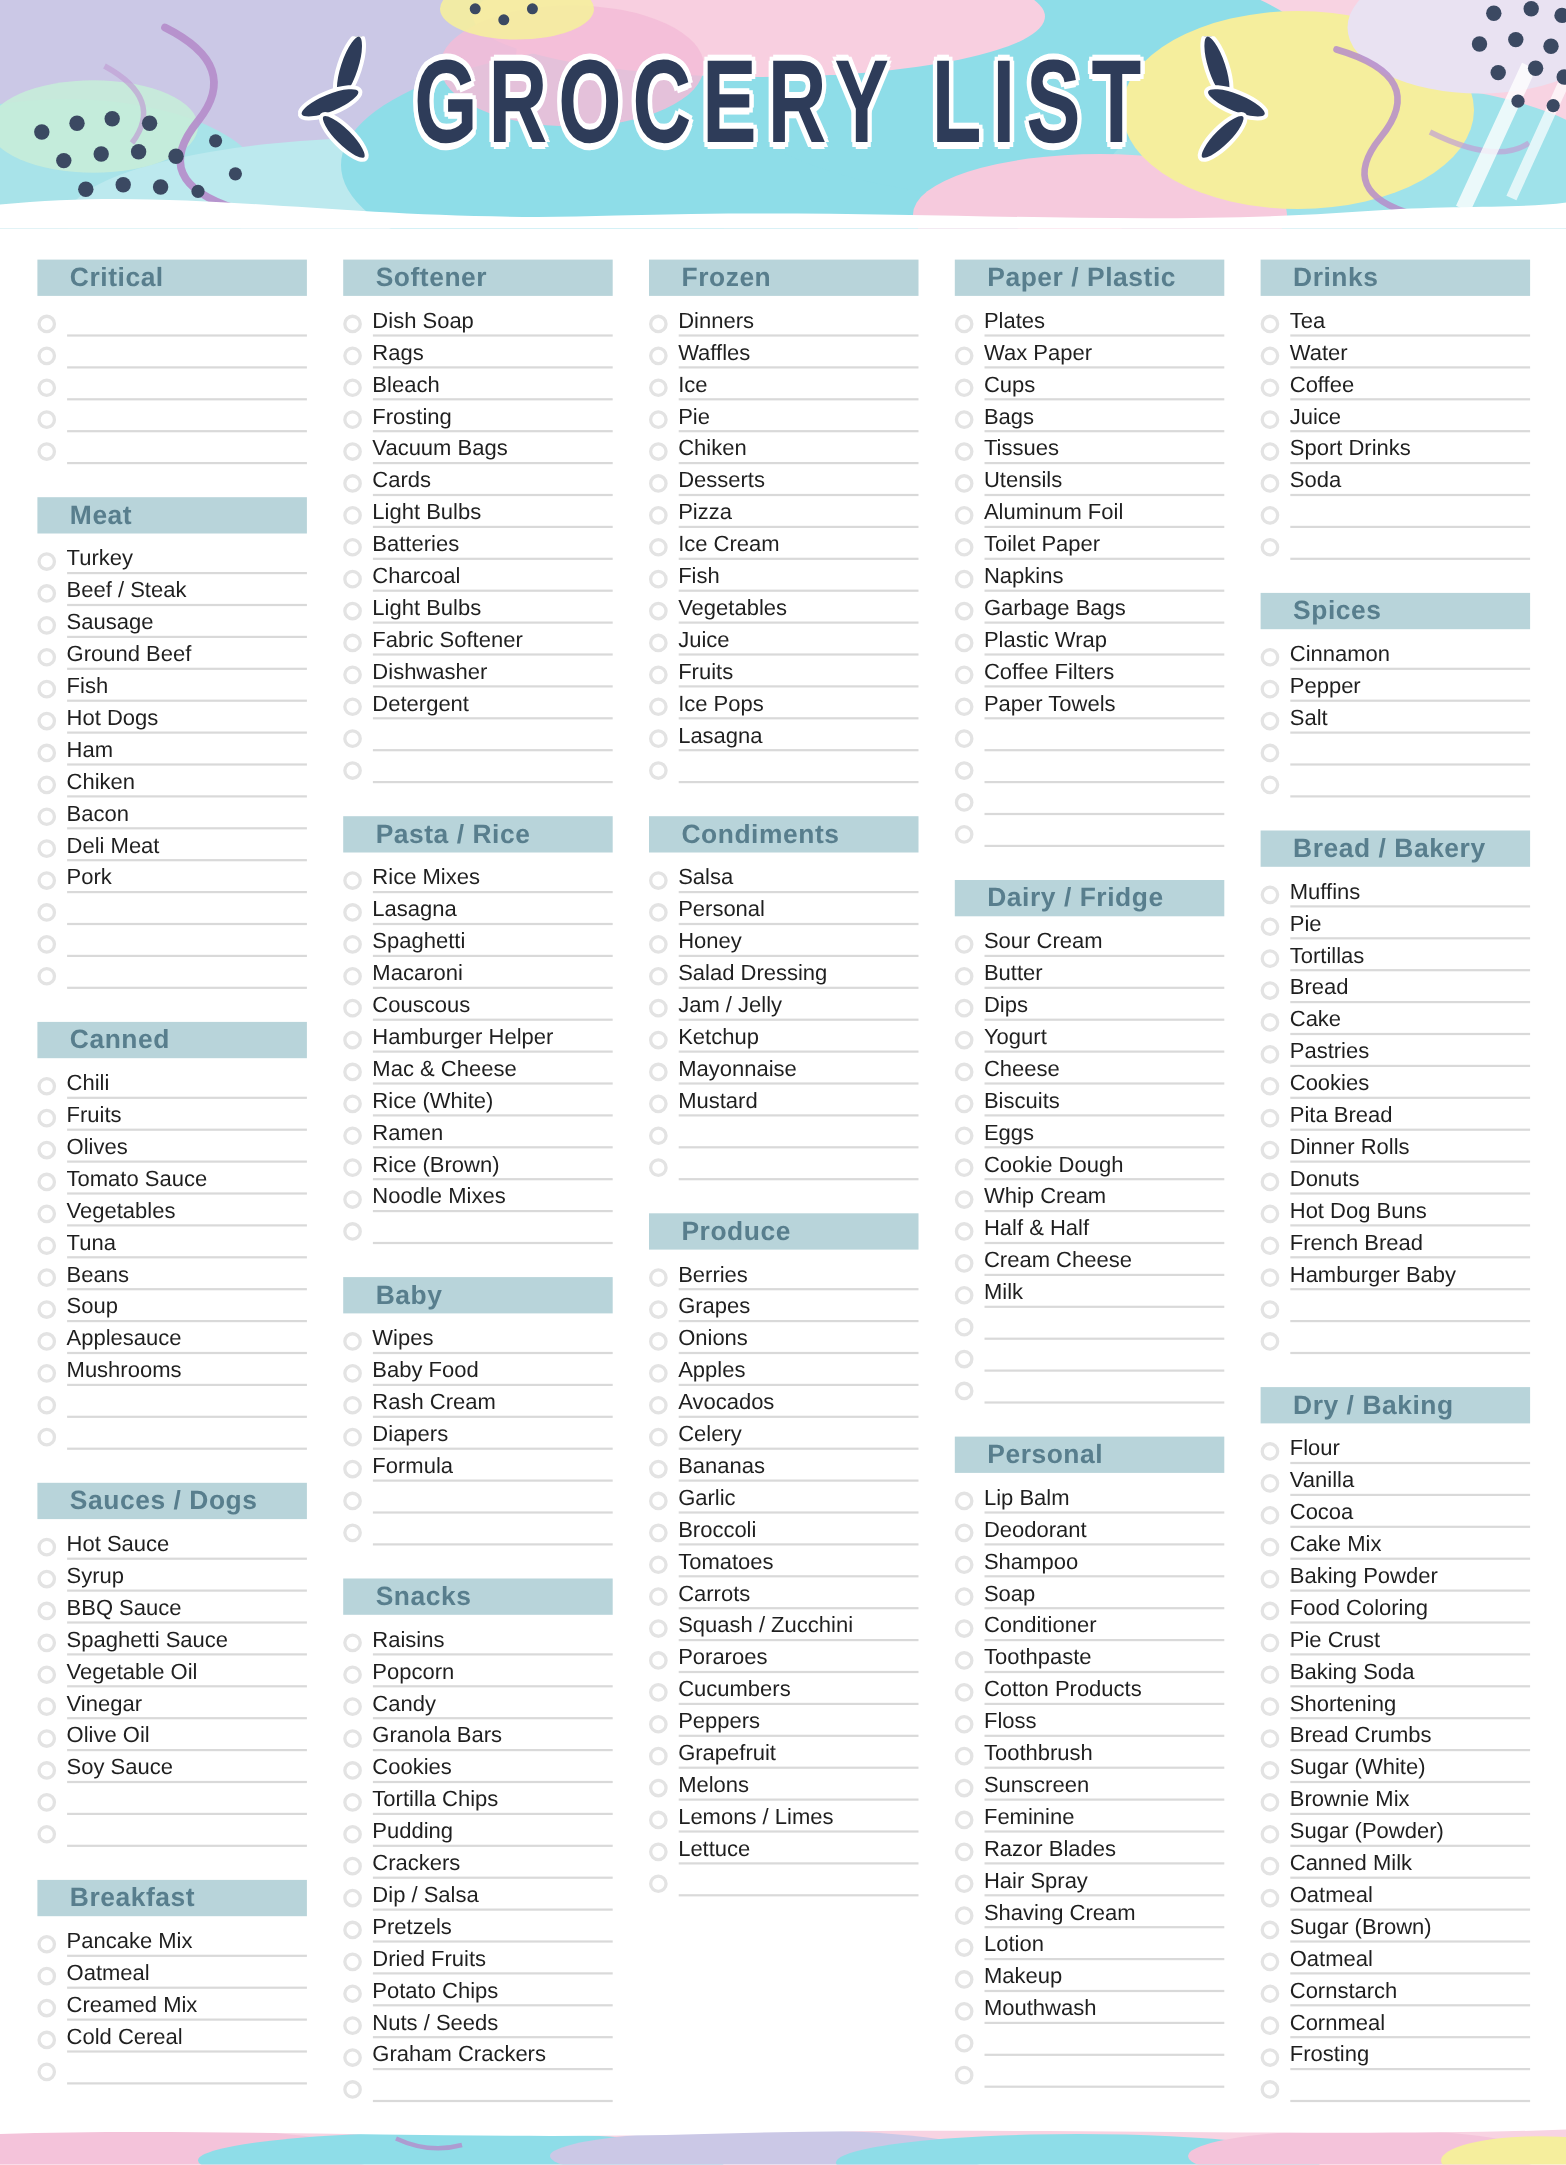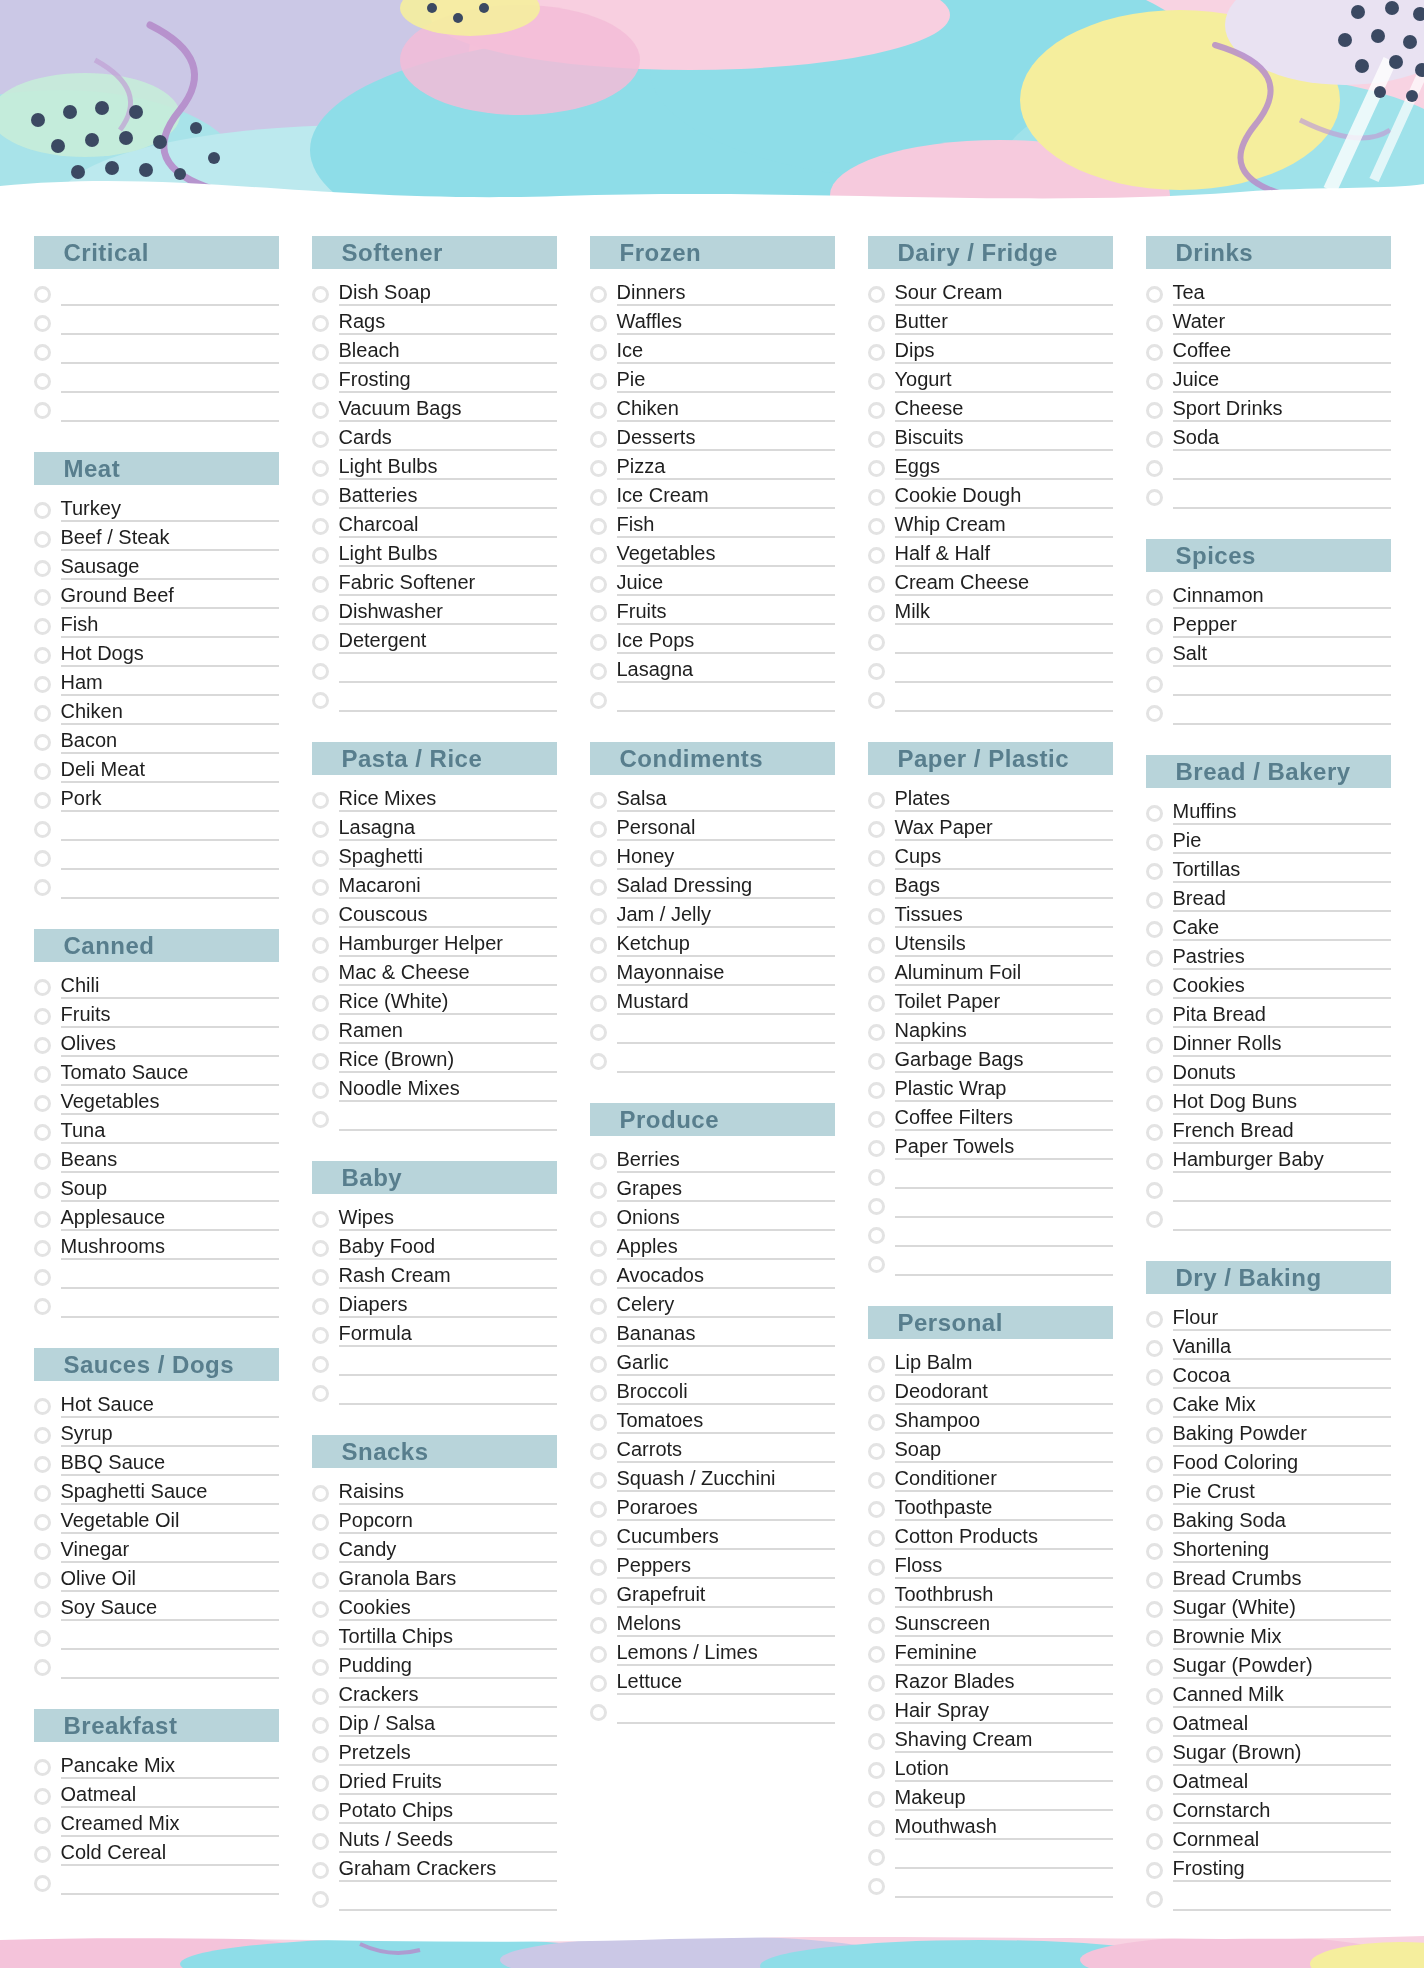--- a/index.html
+++ b/index.html
@@ -86,20 +86,37 @@
           <circle cx="146" cy="170" r="7"></circle>
           <circle cx="180" cy="174" r="6"></circle>
         <circle cx="214" cy="158" r="6"></circle>
           <circle cx="196" cy="128" r="6"></circle>
         <circle cx="432" cy="8" r="5"></circle>
           <circle cx="458" cy="18" r="5"></circle>
           <circle cx="484" cy="8" r="5"></circle>
       </g>
       <path d="M0,186 C180,168 320,204 560,196 C820,188 1020,208 1240,192 C1320,186 1380,190 1424,184 L1424,208 L0,208 Z" fill="#ffffff"></path>
     </svg>
+    <div class="title-row">
+      <svg class="leaf left" viewBox="0 0 95 160">
+        <g fill="#2e3c59" stroke="#ffffff" stroke-width="5">
+          <ellipse cx="62" cy="38" rx="13" ry="42" transform="rotate(18 62 38)"></ellipse>
+          <ellipse cx="38" cy="82" rx="13" ry="40" transform="rotate(68 38 82)"></ellipse>
+          <ellipse cx="55" cy="124" rx="12" ry="38" transform="rotate(135 55 124)"></ellipse>
+        </g>
+      </svg>
+      <h1 class="title">GROCERY LIST</h1>
+      <svg class="leaf right" viewBox="0 0 95 160">
+        <g fill="#2e3c59" stroke="#ffffff" stroke-width="5">
+          <ellipse cx="62" cy="38" rx="13" ry="42" transform="rotate(18 62 38)"></ellipse>
+          <ellipse cx="38" cy="82" rx="13" ry="40" transform="rotate(68 38 82)"></ellipse>
+          <ellipse cx="55" cy="124" rx="12" ry="38" transform="rotate(135 55 124)"></ellipse>
+        </g>
+      </svg>
+    </div>
   </header>
 
   <main class="columns">
       <div class="col">
         <section class="section">
           <div class="sec-header">Critical</div>
           <div class="row">
             <span class="circle"></span>
             <span class="label"></span>
           </div>
@@ -693,20 +710,91 @@
             <span class="label">Lettuce</span>
           </div>
           <div class="row">
             <span class="circle"></span>
             <span class="label"></span>
           </div>
         </section>
       </div>
       <div class="col">
         <section class="section">
+          <div class="sec-header">Paper / Plastic</div>
+          <div class="row">
+            <span class="circle"></span>
+            <span class="label">Plates</span>
+          </div>
+          <div class="row">
+            <span class="circle"></span>
+            <span class="label">Wax Paper</span>
+          </div>
+          <div class="row">
+            <span class="circle"></span>
+            <span class="label">Cups</span>
+          </div>
+          <div class="row">
+            <span class="circle"></span>
+            <span class="label">Bags</span>
+          </div>
+          <div class="row">
+            <span class="circle"></span>
+            <span class="label">Tissues</span>
+          </div>
+          <div class="row">
+            <span class="circle"></span>
+            <span class="label">Utensils</span>
+          </div>
+          <div class="row">
+            <span class="circle"></span>
+            <span class="label">Aluminum Foil</span>
+          </div>
+          <div class="row">
+            <span class="circle"></span>
+            <span class="label">Toilet Paper</span>
+          </div>
+          <div class="row">
+            <span class="circle"></span>
+            <span class="label">Napkins</span>
+          </div>
+          <div class="row">
+            <span class="circle"></span>
+            <span class="label">Garbage Bags</span>
+          </div>
+          <div class="row">
+            <span class="circle"></span>
+            <span class="label">Plastic Wrap</span>
+          </div>
+          <div class="row">
+            <span class="circle"></span>
+            <span class="label">Coffee Filters</span>
+          </div>
+          <div class="row">
+            <span class="circle"></span>
+            <span class="label">Paper Towels</span>
+          </div>
+          <div class="row">
+            <span class="circle"></span>
+            <span class="label"></span>
+          </div>
+          <div class="row">
+            <span class="circle"></span>
+            <span class="label"></span>
+          </div>
+          <div class="row">
+            <span class="circle"></span>
+            <span class="label"></span>
+          </div>
+          <div class="row">
+            <span class="circle"></span>
+            <span class="label"></span>
+          </div>
+        </section>
+        <section class="section">
           <div class="sec-header">Dairy / Fridge</div>
           <div class="row">
             <span class="circle"></span>
             <span class="label">Sour Cream</span>
           </div>
           <div class="row">
             <span class="circle"></span>
             <span class="label">Butter</span>
           </div>
           <div class="row">
@@ -741,91 +829,20 @@
             <span class="circle"></span>
             <span class="label">Half &amp; Half</span>
           </div>
           <div class="row">
             <span class="circle"></span>
             <span class="label">Cream Cheese</span>
           </div>
           <div class="row">
             <span class="circle"></span>
             <span class="label">Milk</span>
-          </div>
-          <div class="row">
-            <span class="circle"></span>
-            <span class="label"></span>
-          </div>
-          <div class="row">
-            <span class="circle"></span>
-            <span class="label"></span>
-          </div>
-          <div class="row">
-            <span class="circle"></span>
-            <span class="label"></span>
-          </div>
-        </section>
-        <section class="section">
-          <div class="sec-header">Paper / Plastic</div>
-          <div class="row">
-            <span class="circle"></span>
-            <span class="label">Plates</span>
-          </div>
-          <div class="row">
-            <span class="circle"></span>
-            <span class="label">Wax Paper</span>
-          </div>
-          <div class="row">
-            <span class="circle"></span>
-            <span class="label">Cups</span>
-          </div>
-          <div class="row">
-            <span class="circle"></span>
-            <span class="label">Bags</span>
-          </div>
-          <div class="row">
-            <span class="circle"></span>
-            <span class="label">Tissues</span>
-          </div>
-          <div class="row">
-            <span class="circle"></span>
-            <span class="label">Utensils</span>
-          </div>
-          <div class="row">
-            <span class="circle"></span>
-            <span class="label">Aluminum Foil</span>
-          </div>
-          <div class="row">
-            <span class="circle"></span>
-            <span class="label">Toilet Paper</span>
-          </div>
-          <div class="row">
-            <span class="circle"></span>
-            <span class="label">Napkins</span>
-          </div>
-          <div class="row">
-            <span class="circle"></span>
-            <span class="label">Garbage Bags</span>
-          </div>
-          <div class="row">
-            <span class="circle"></span>
-            <span class="label">Plastic Wrap</span>
-          </div>
-          <div class="row">
-            <span class="circle"></span>
-            <span class="label">Coffee Filters</span>
-          </div>
-          <div class="row">
-            <span class="circle"></span>
-            <span class="label">Paper Towels</span>
-          </div>
-          <div class="row">
-            <span class="circle"></span>
-            <span class="label"></span>
           </div>
           <div class="row">
             <span class="circle"></span>
             <span class="label"></span>
           </div>
           <div class="row">
             <span class="circle"></span>
             <span class="label"></span>
           </div>
           <div class="row">

